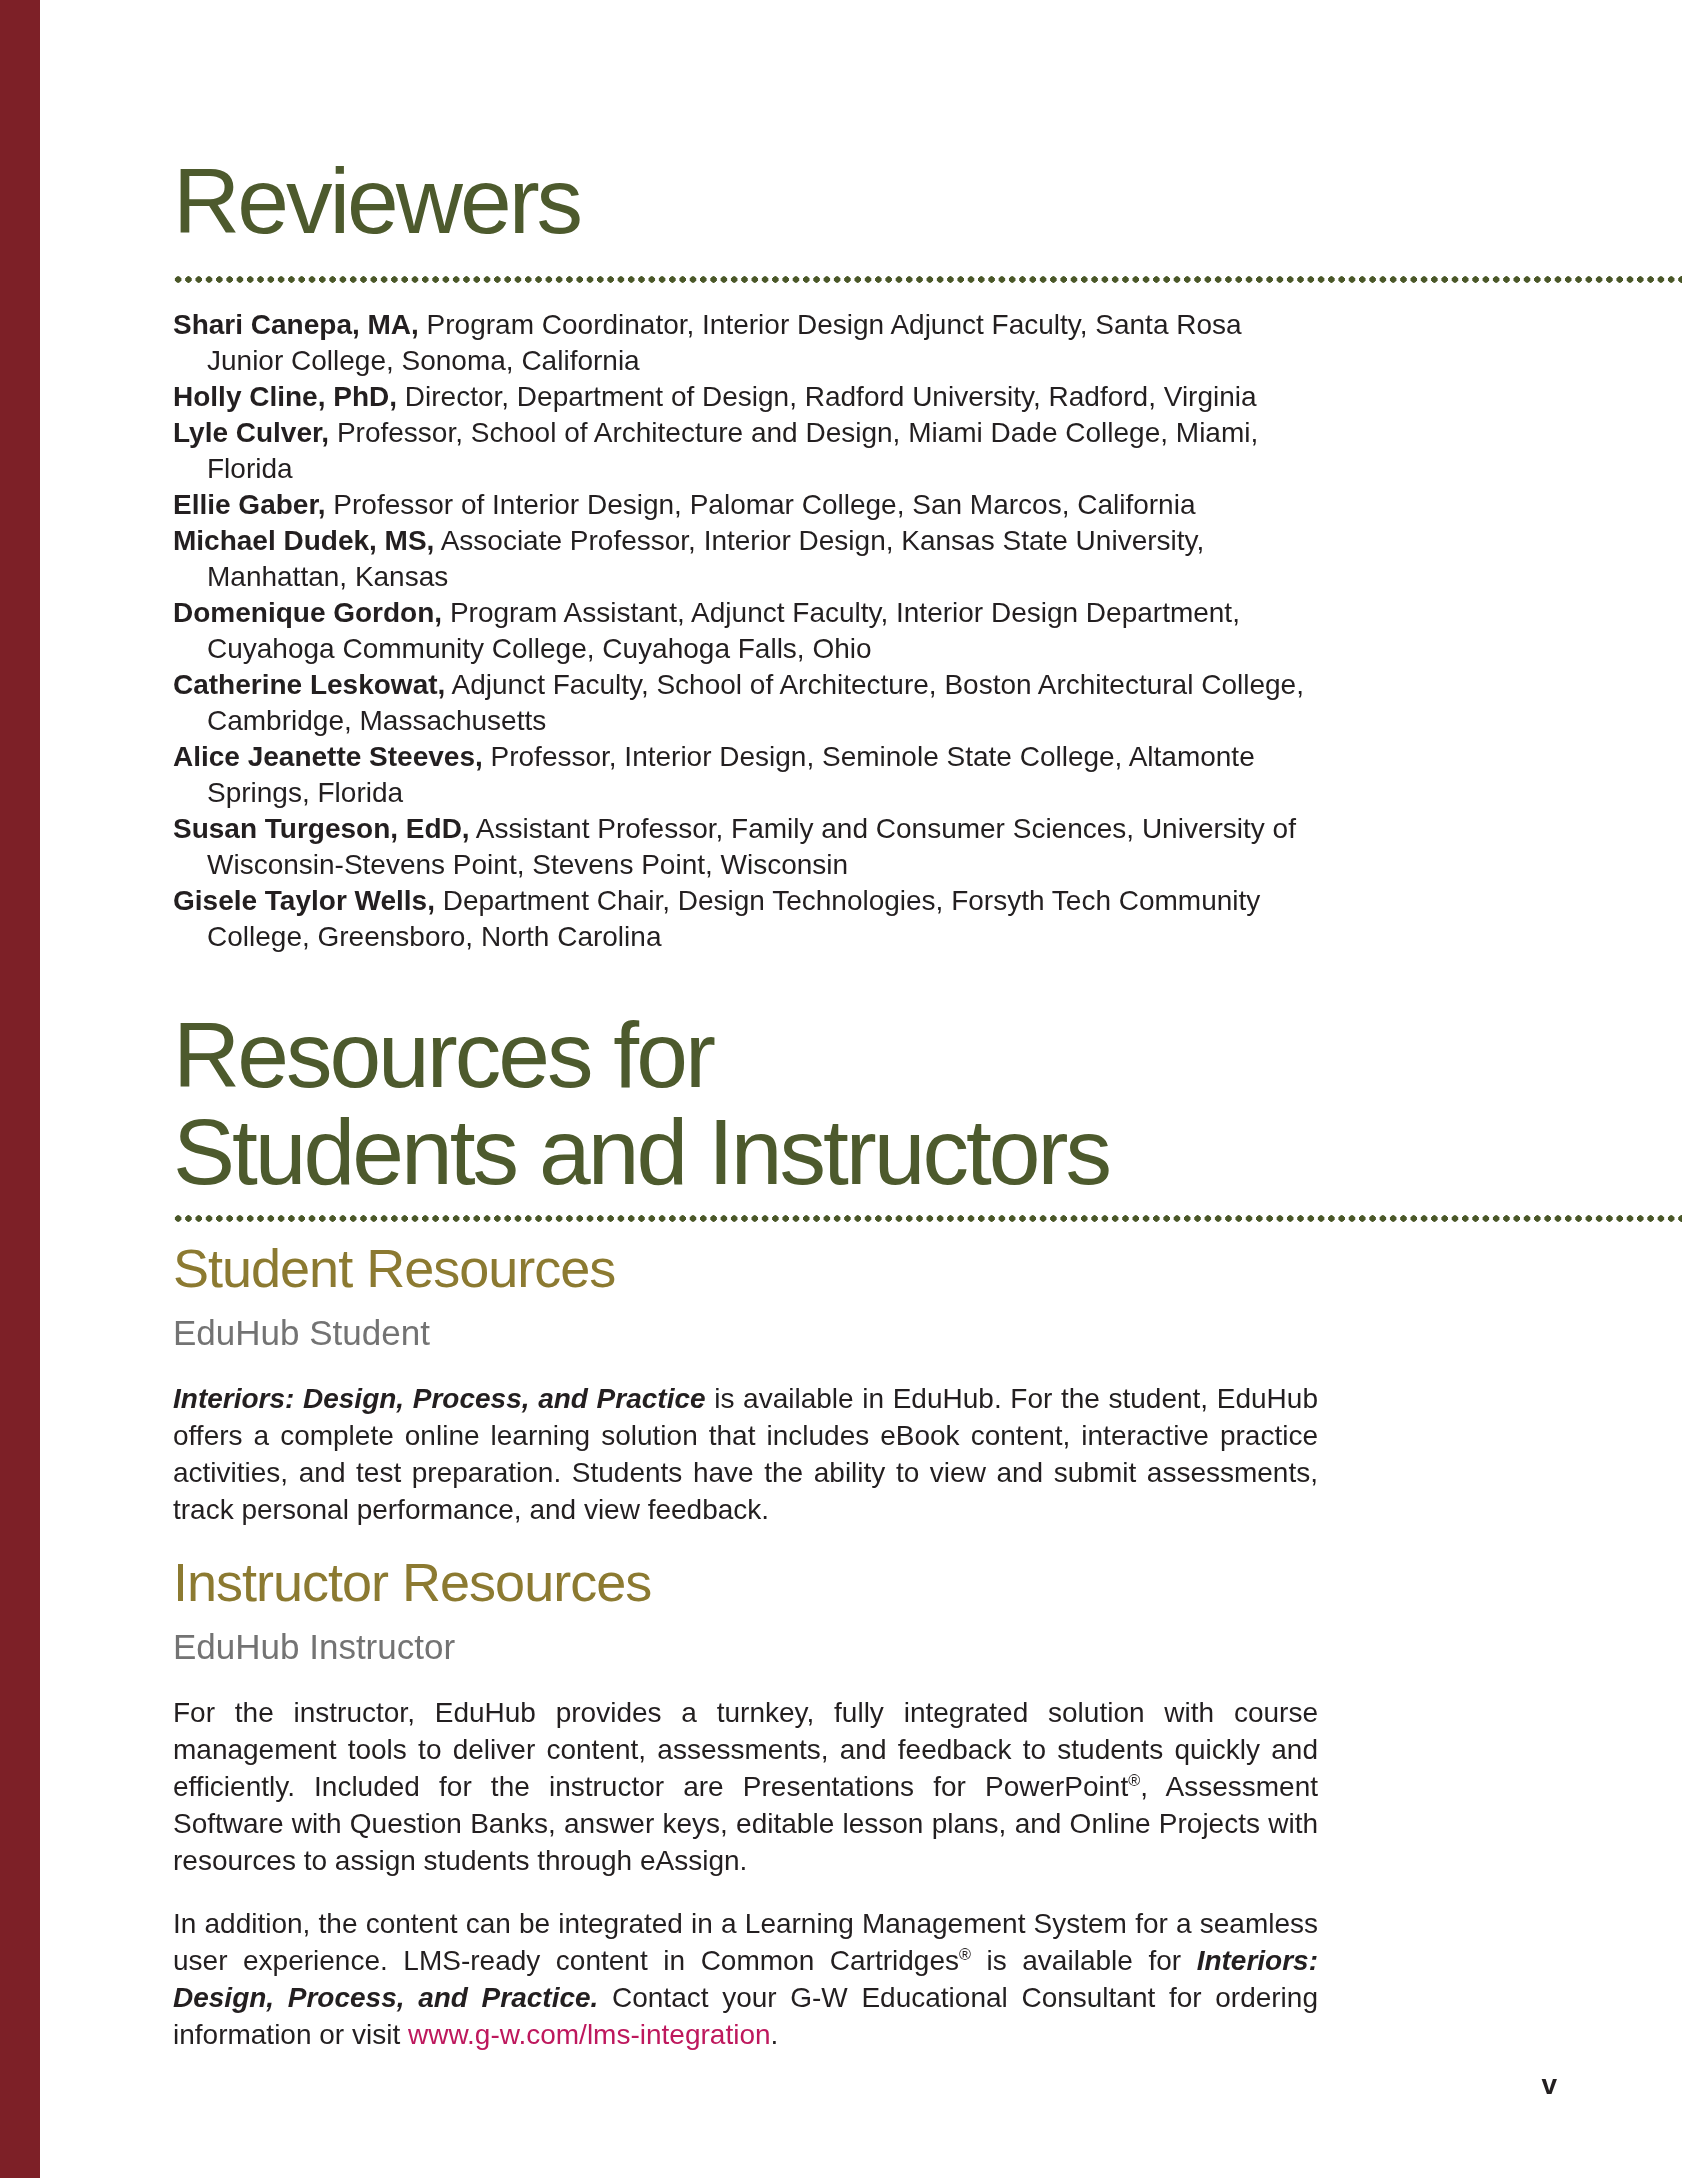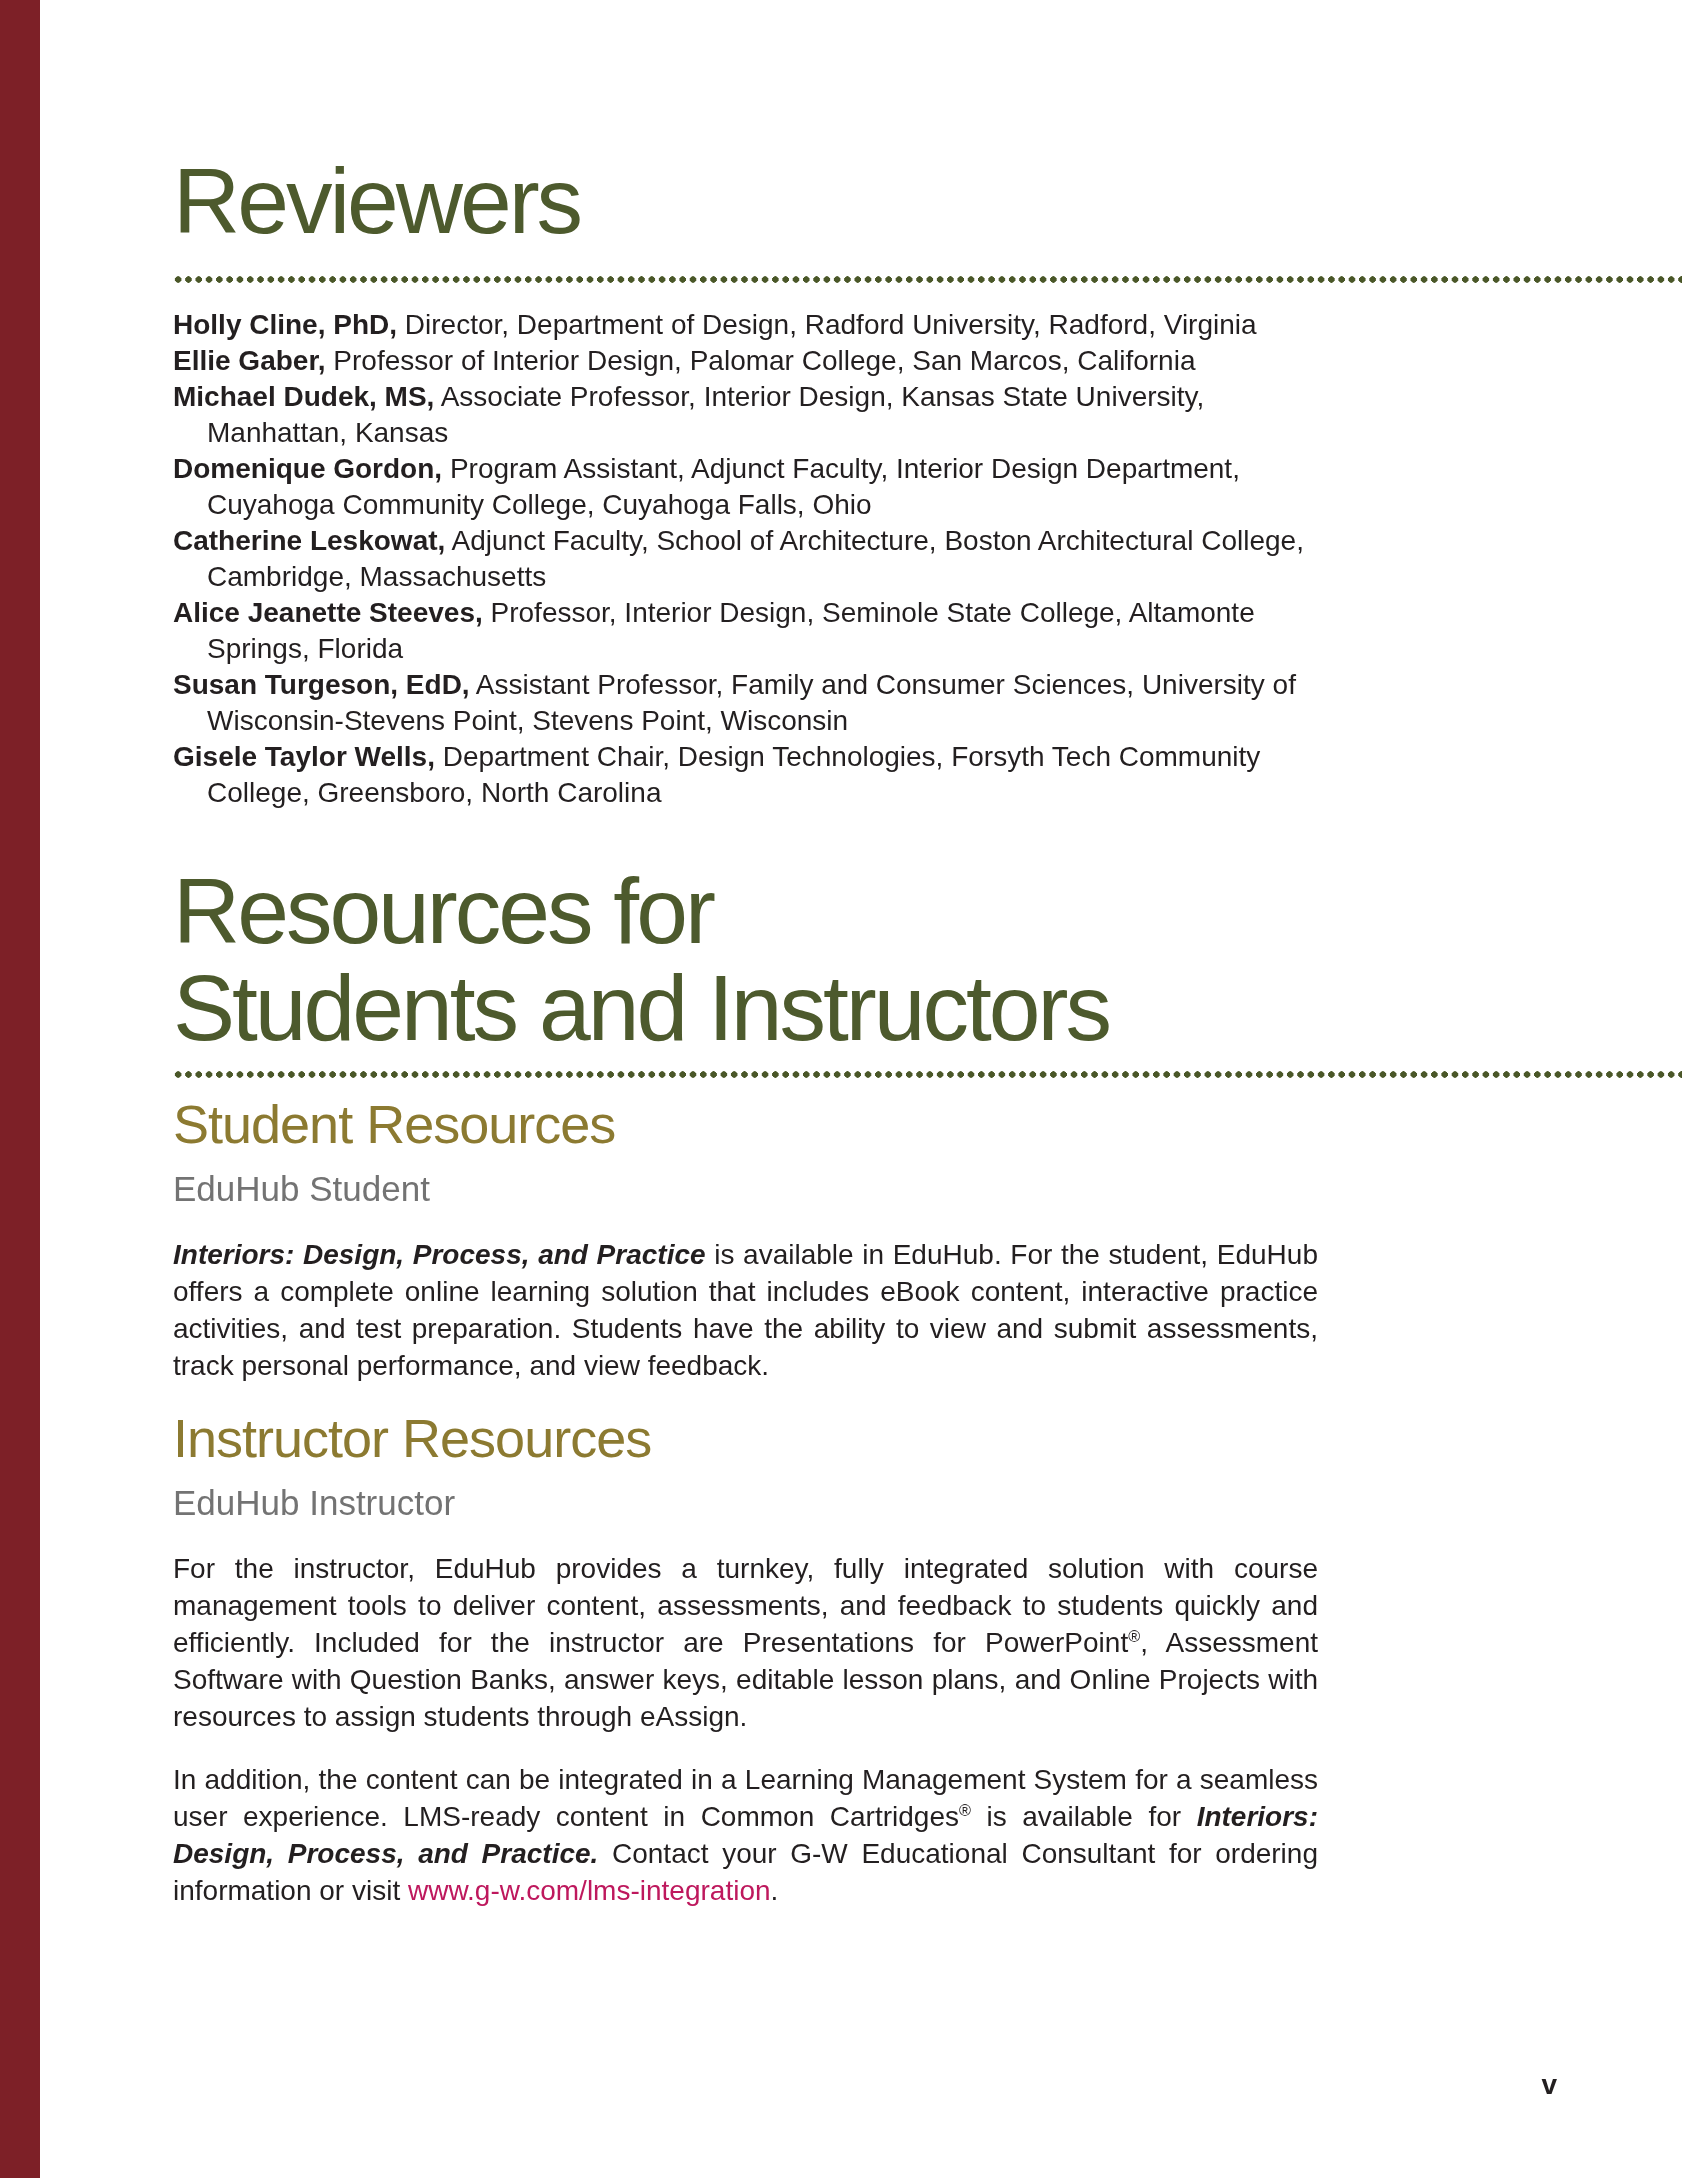--- a/index.html
+++ b/index.html
@@ -86,21 +86,23 @@
 <body>
 
 <div class="edge-bar"></div>
 
 <main class="content">
 
   <h1 class="display-title">Reviewers</h1>
   <div class="dotted-rule"></div>
 
   <ul class="reviewer-list">
+      <li class="reviewer-entry"><span class="rev-name">Shari Canepa, MA,</span><span> Program Coordinator, Interior Design Adjunct Faculty, Santa Rosa Junior College, Sonoma, California</span></li>
       <li class="reviewer-entry"><span class="rev-name">Holly Cline, PhD,</span><span> Director, Department of Design, Radford University, Radford, Virginia</span></li>
+      <li class="reviewer-entry"><span class="rev-name">Lyle Culver,</span><span> Professor, School of Architecture and Design, Miami Dade College, Miami, Florida</span></li>
       <li class="reviewer-entry"><span class="rev-name">Ellie Gaber,</span><span> Professor of Interior Design, Palomar College, San Marcos, California</span></li>
       <li class="reviewer-entry"><span class="rev-name">Michael Dudek, MS,</span><span> Associate Professor, Interior Design, Kansas State University, Manhattan, Kansas</span></li>
       <li class="reviewer-entry"><span class="rev-name">Domenique Gordon,</span><span> Program Assistant, Adjunct Faculty, Interior Design Department, Cuyahoga Community College, Cuyahoga Falls, Ohio</span></li>
       <li class="reviewer-entry"><span class="rev-name">Catherine Leskowat,</span><span> Adjunct Faculty, School of Architecture, Boston Architectural College, Cambridge, Massachusetts</span></li>
       <li class="reviewer-entry"><span class="rev-name">Alice Jeanette Steeves,</span><span> Professor, Interior Design, Seminole State College, Altamonte Springs, Florida</span></li>
       <li class="reviewer-entry"><span class="rev-name">Susan Turgeson, EdD,</span><span> Assistant Professor, Family and Consumer Sciences, University of Wisconsin-Stevens Point, Stevens Point, Wisconsin</span></li>
       <li class="reviewer-entry"><span class="rev-name">Gisele Taylor Wells,</span><span> Department Chair, Design Technologies, Forsyth Tech Community College, Greensboro, North Carolina</span></li>
     </ul>
 
   <h1 class="display-title second"><span>Resources for</span><br><span>Students and Instructors</span></h1>

